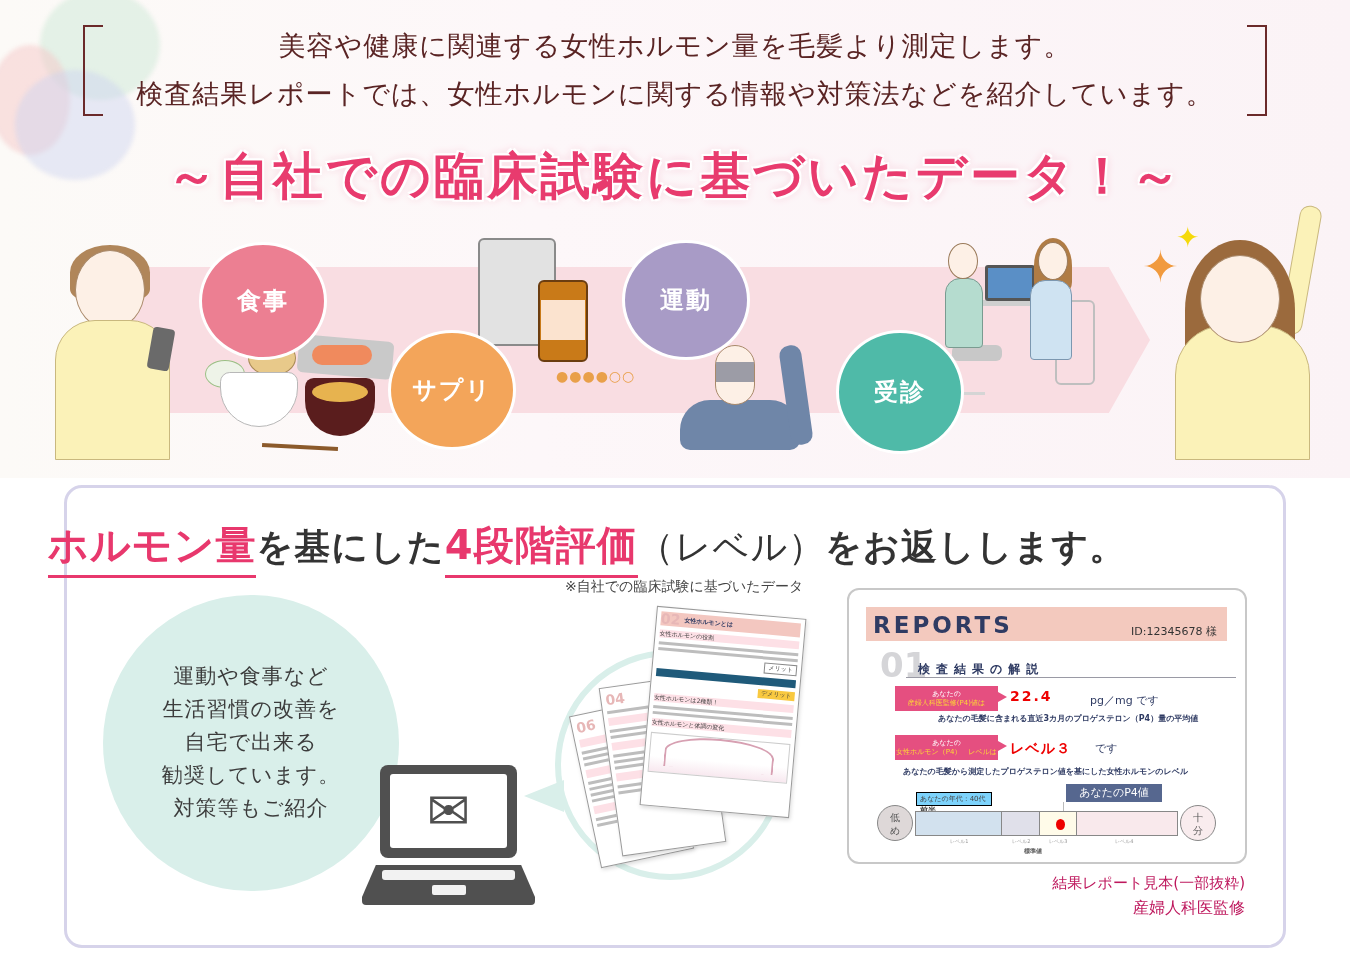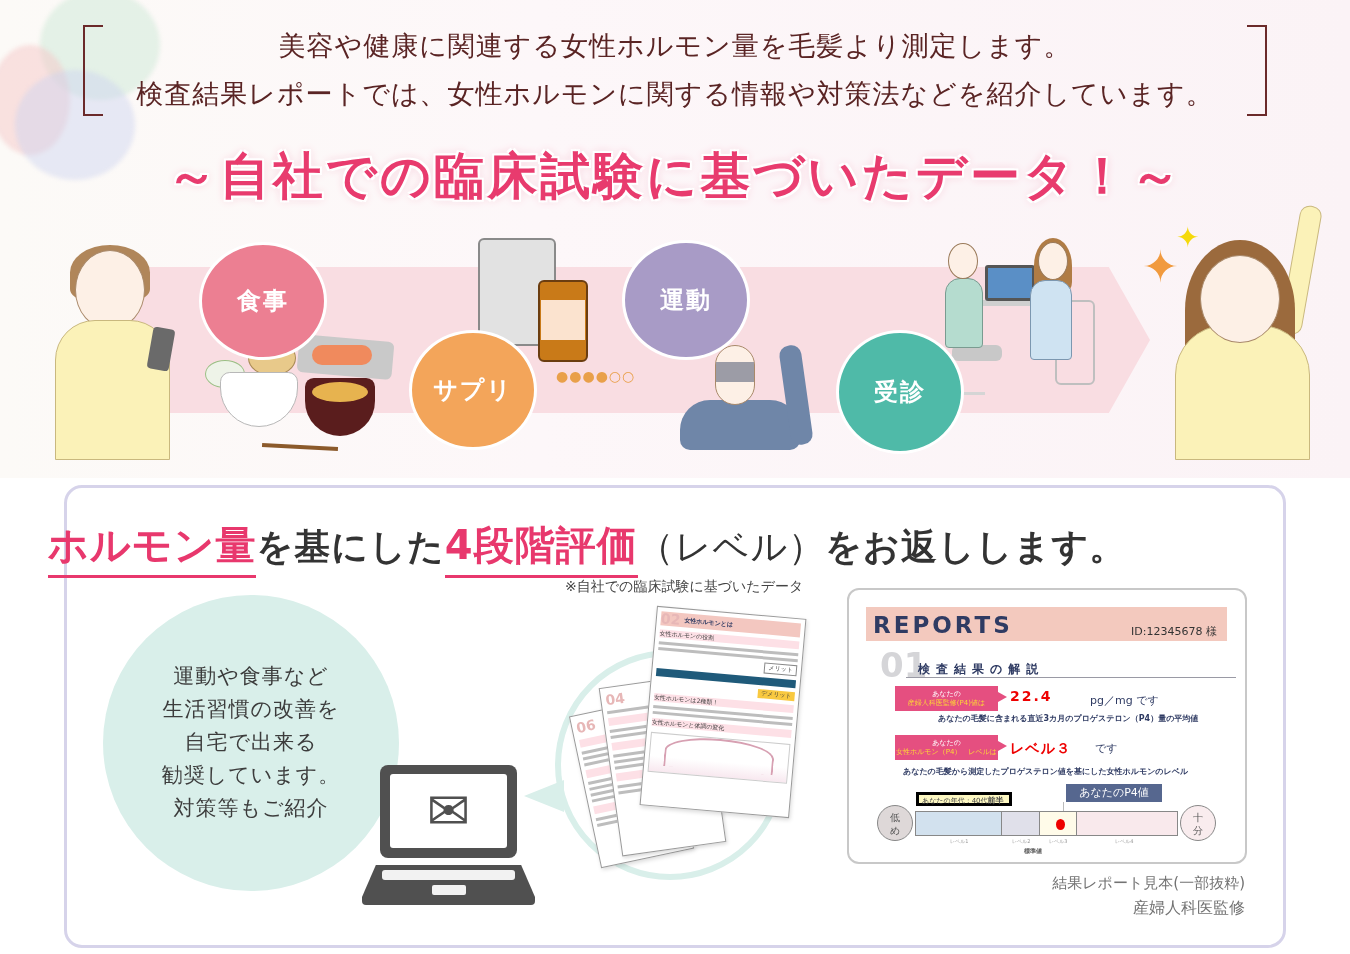--- a/index.html
+++ b/index.html
@@ -56,21 +56,21 @@
     clip-path: polygon(0 0, 96% 0, 100% 50%, 96% 100%, 0 100%);
   }
 
   .cat-circle {
     position: absolute; border-radius: 50%;
     display: flex; align-items: center; justify-content: center;
     color: #fff; font-size: 24px; font-weight: bold; letter-spacing: 2px;
     border: 3px solid #fff;
   }
   .cat-food  { left: 199px; top: 242px; width: 128px; height: 118px; background: #ec7f92; }
-  .cat-supp  { left: 409px; top: 330px; width: 128px; height: 120px; background: #f3a55a; }
+  .cat-supp  { left: 388px; top: 330px; width: 128px; height: 120px; background: #f3a55a; }
   .cat-exer  { left: 622px; top: 240px; width: 128px; height: 120px; background: #a89bc6; }
   .cat-visit { left: 836px; top: 330px; width: 128px; height: 124px; background: #4fbaa8; }
   .woman-left-body { left: 55px; top: 320px; width: 115px; height: 140px; background: #fbf2b8; border: 1px solid #c9b87e; border-radius: 40px 40px 0 0; }
   .woman-left-head { left: 75px; top: 250px; width: 70px; height: 80px; background: #fdf0e6; border: 1px solid #a9896a; border-radius: 50%; }
   .woman-left-hair { left: 70px; top: 245px; width: 80px; height: 55px; background: #b0865a; border-radius: 50% 50% 20% 20%; }
   .phone { left: 150px; top: 328px; width: 22px; height: 42px; background: #6a6a6a; border-radius: 4px; transform: rotate(10deg); }
 
   .woman-right-body { left: 1175px; top: 325px; width: 135px; height: 135px; background: #fbf2b8; border: 1px solid #c9b87e; border-radius: 50px 50px 0 0; }
   .woman-right-hair { left: 1185px; top: 240px; width: 110px; height: 140px; background: #9b6a3d; border-radius: 50% 50% 25% 25%; }
   .woman-right-head { left: 1200px; top: 255px; width: 80px; height: 88px; background: #fdf0e6; border: 1px solid #a9896a; border-radius: 50%; }
@@ -214,21 +214,21 @@
   .tag2 { left: 895px; top: 735px; width: 103px; height: 25px; }
   .val-box { position: absolute; text-align: left; font-weight: bold; color: #e00; }
   .val-box::after { content: ""; position: absolute; left: 0; right: 0; bottom: 1px; height: 6px; background: #f5ee00; z-index: -1; }
   .val1 { left: 1010px; top: 688px; width: 74px; font-size: 14px; letter-spacing: 2px; }
   .val2 { left: 1010px; top: 740px; width: 76px; font-size: 14px; letter-spacing: 1px; }
   .unit1 { position: absolute; left: 1090px; top: 693px; font-size: 11px; color: #2f3b63; }
   .unit2 { position: absolute; left: 1095px; top: 741px; font-size: 11px; color: #2f3b63; }
   .desc1 { position: absolute; left: 938px; top: 713px; font-size: 8px; font-weight: bold; color: #2f3b63; }
   .desc2 { position: absolute; left: 903px; top: 766px; font-size: 8px; font-weight: bold; color: #2f3b63; }
 
-  .age-box { position: absolute; left: 916px; top: 792px; width: 96px; height: 14px; border: 3px solid #000000; font-size: 7px; line-height: 12px; padding-left: 3px; color: #444; background: #fef9c3; }
+  .age-box { position: absolute; left: 916px; top: 792px; width: 76px; height: 14px; border: 1px solid #000000; font-size: 7px; line-height: 12px; padding-left: 3px; color: #444; background: #7dd3fc; }
   .age-box b { font-size: 8px; }
   .p4-label { position: absolute; left: 1066px; top: 784px; width: 96px; height: 18px; background: #56678f; color: #fff; font-size: 11px; text-align: center; line-height: 18px; }
   .p4-pointer { position: absolute; left: 1063px; top: 802px; width: 1px; height: 12px; background: #bbb; }
 
   .scale { position: absolute; left: 915px; top: 811px; width: 263px; height: 25px; display: flex; border: 1px solid #888; }
   .scale div { height: 100%; border-right: 1px solid #888; position: relative; }
   .scale div:last-child { border-right: none; }
   .lv1 { width: 86px; background: #d2e1ee; }
   .lv2 { width: 38px; background: #e0e0ea; }
   .lv3 { width: 37px; background: #fffbe9; }
@@ -237,21 +237,21 @@
   .scale-end {
     position: absolute; width: 36px; height: 36px; border-radius: 50%; border: 1px solid #888;
     font-size: 10px; text-align: center; line-height: 13px; color: #555; padding-top: 5px;
   }
   .end-low { left: 877px; top: 805px; background: #ded8d8; }
   .end-high { left: 1180px; top: 805px; background: #f9ecee; }
   .lv-labels { position: absolute; top: 838px; font-size: 5px; color: #999; }
   .std-label { position: absolute; left: 1024px; top: 847px; font-size: 6px; font-weight: bold; color: #555; }
 
   .caption {
-    position: absolute; right: 105px; text-align: right; color: #737373; font-size: 15px;
+    position: absolute; right: 105px; text-align: right; color: #be185d; font-size: 15px;
   }
   .cap1 { top: 874px; }
   .cap2 { top: 898px; font-size: 16px; }
 </style>
 </head>
 <body>
 
 <div class="hero">
   <div class="blob green"></div>
   <div class="blob red"></div>

